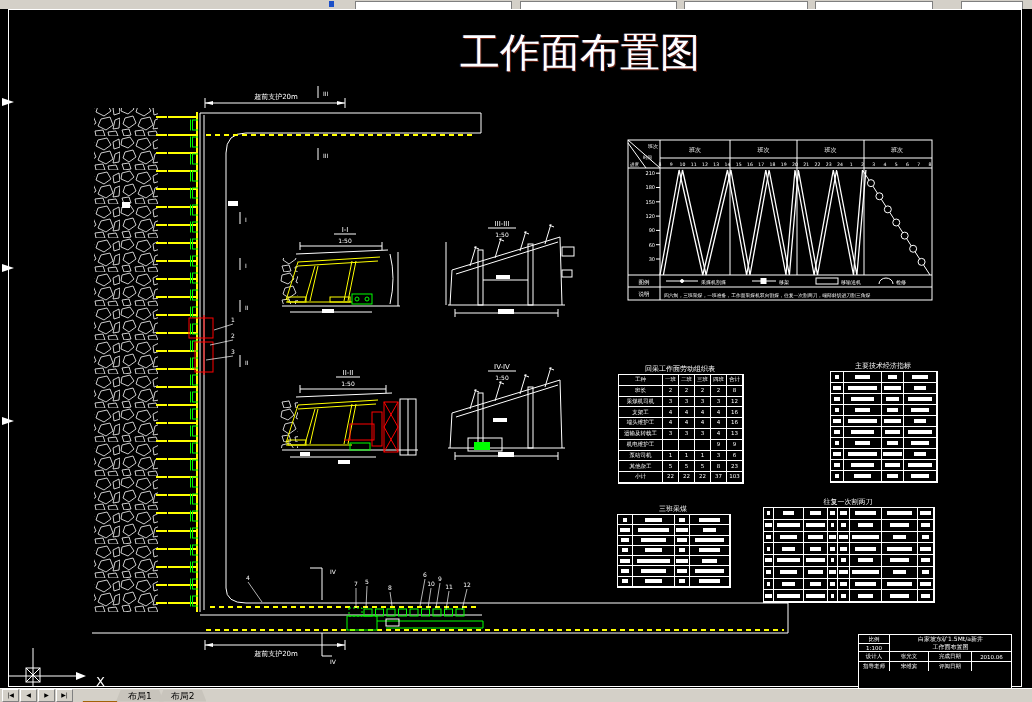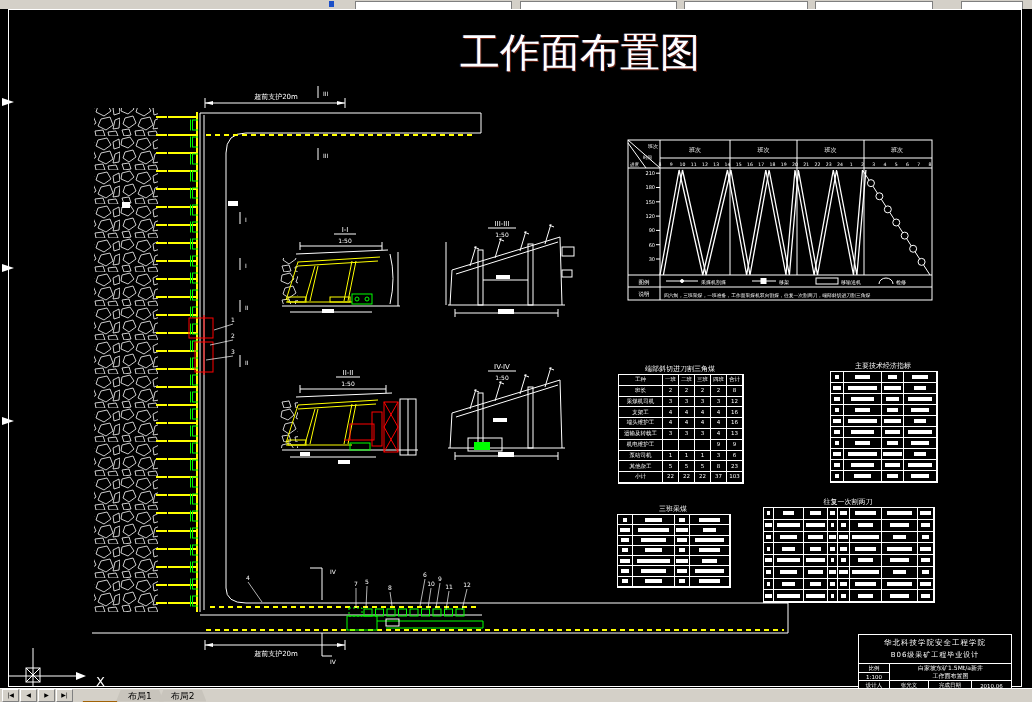--- a/index.html
+++ b/index.html
@@ -435,21 +435,21 @@
         <line x1="33" y1="648" x2="33" y2="686"></line>
         <rect x="26" y="668" width="14" height="14"></rect>
         <line x1="26" y1="668" x2="40" y2="682"></line>
           <line x1="40" y1="668" x2="26" y2="682"></line>
         <line x1="8" y1="676" x2="80" y2="676"></line>
         <polygon points="86,676 76,672 76,680" fill="#fff" stroke="none"></polygon>
         <text x="96" y="686" font-size="13" fill="#fff" stroke="none">X</text>
       </g>
     </svg>
 
-    <div class="tbl-title" style="left:610px;top:355px;width:140px">端部斜切进刀割三角煤</div>
+    <div class="tbl-title" style="left:610px;top:355px;width:140px">回采工作面劳动组织表</div>
     <div id="labor-table" class="tbl" style="left: 618px; top: 365px; width: 124px; height: 108px; grid-template-columns: 44px 16px 16px 16px 16px 1fr; grid-template-rows: repeat(10, 1fr);">
         <div class="c job">工种</div>
         <div class="c">一班</div>
         <div class="c">二班</div>
         <div class="c">三班</div>
         <div class="c">四班</div>
         <div class="c">合计</div>
         <div class="c job">班长</div>
         <div class="c">2</div>
         <div class="c">2</div>
@@ -908,24 +908,20 @@
         </div>
         <div class="c">
           <div class="blob" style="width: 55%;"></div>
         </div>
         <div class="c">
           <div class="blob" style="width: 61%;"></div>
         </div>
       </div>
 
     <div id="titleblock">
-      <div id="tb-head">
-        <div class="l1">华北科技学院安全工程学院</div>
-        <div class="l2">B06级采矿工程毕业设计</div>
-      </div>
       <div id="tb-mid">
         <div id="tb-scale">
           <div class="sl">比例</div>
           <div>1:100</div>
         </div>
         <div id="tb-proj">
           <div>白家坡东矿1.5Mt/a新井</div>
           <div>工作面布置图</div>
         </div>
       </div>

